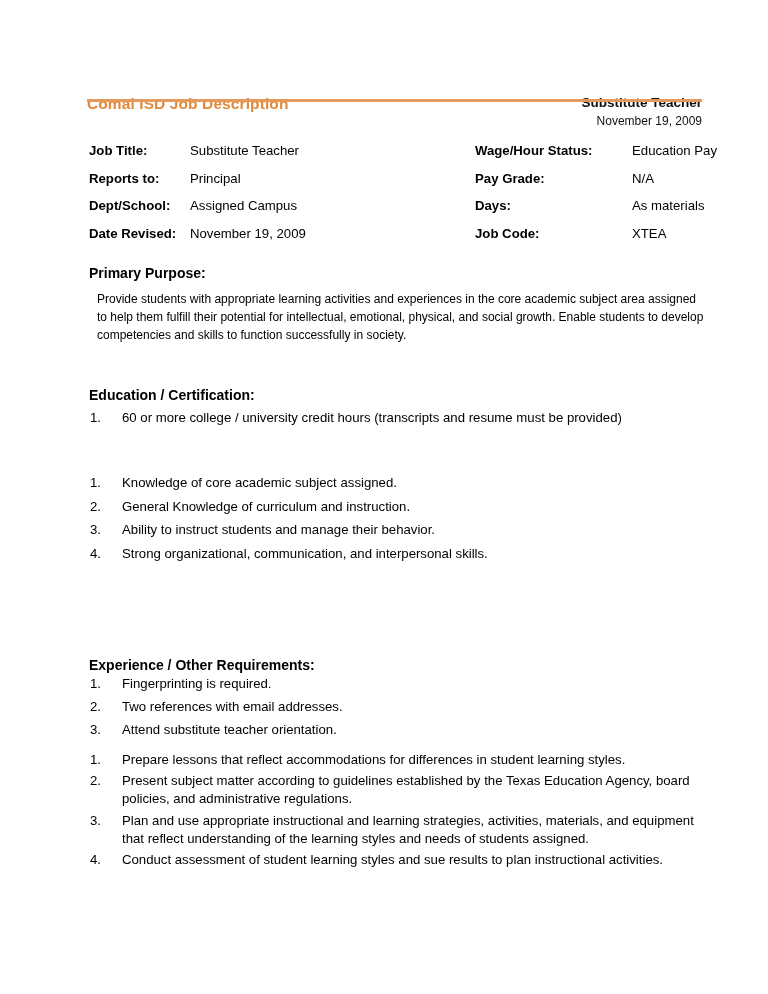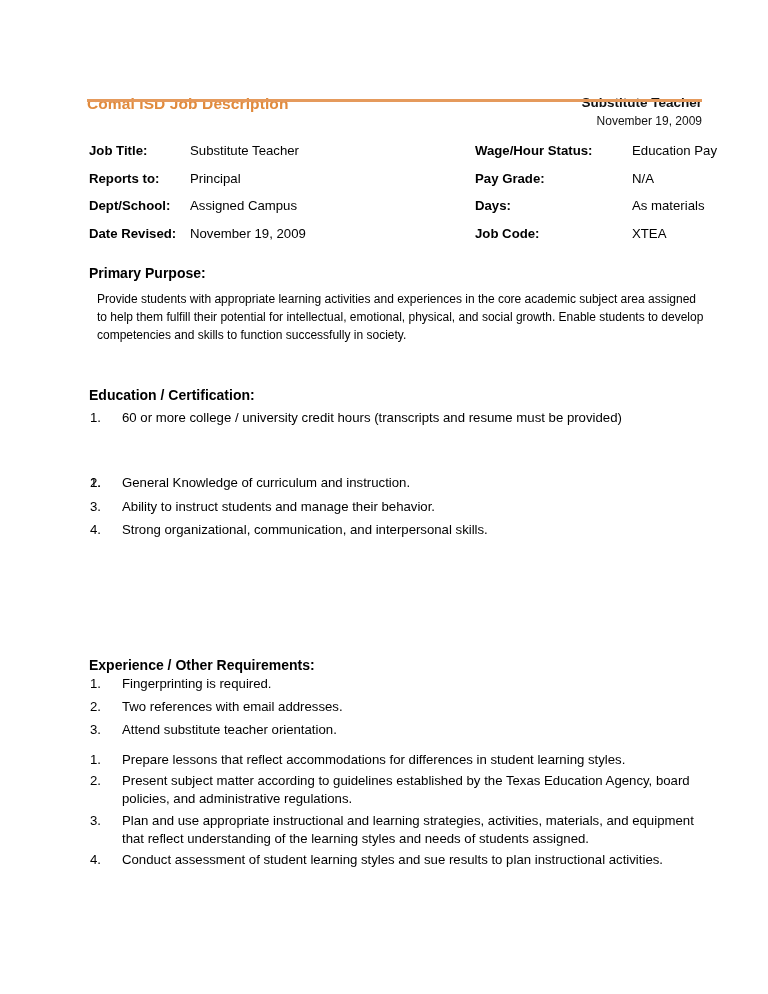--- a/index.html
+++ b/index.html
@@ -200,20 +200,21 @@
         <span class="li-num">1.</span>
         <span class="li-text">60 or more college / university credit hours (transcripts and resume must be provided)</span>
       </li>
     </ol>
   </div>
 
   <div class="section" id="sec-skills">
     <ol class="num-list">
       <li>
         <span class="li-num">1.</span>
+        <span class="li-text">Knowledge of core academic subject assigned.</span>
       </li>
       <li>
         <span class="li-num">2.</span>
         <span class="li-text">General Knowledge of curriculum and instruction.</span>
       </li>
       <li>
         <span class="li-num">3.</span>
         <span class="li-text">Ability to instruct students and manage their behavior.</span>
       </li>
       <li>

